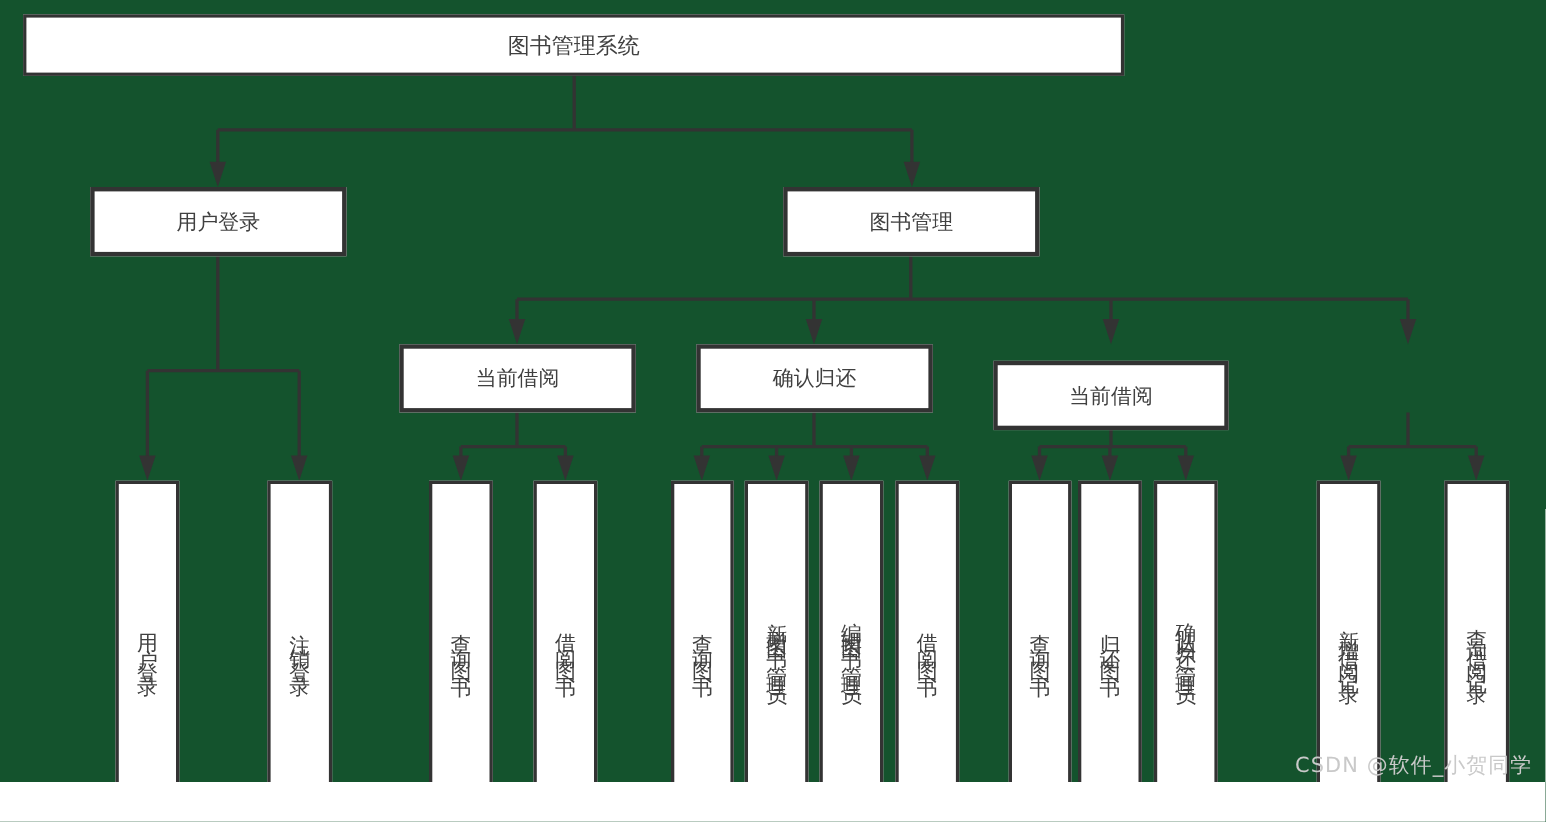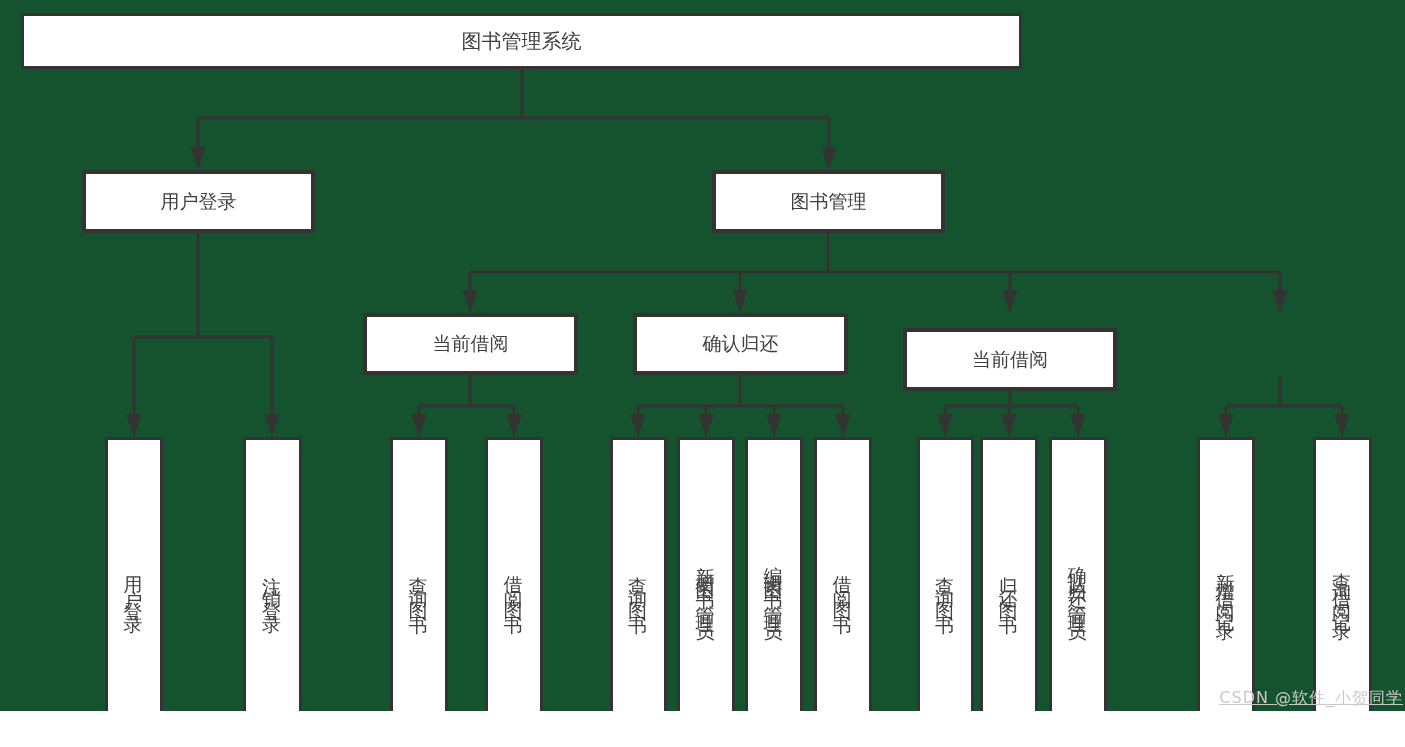--- a/index.html
+++ b/index.html
@@ -29,27 +29,26 @@
     writing-mode:vertical-rl;
     text-orientation:mixed;
     white-space:nowrap;
   }
   .ls4 span{letter-spacing:13px;}
   .ls6 span{letter-spacing:10px;}
   .ls9 span{letter-spacing:8px;}
   .node span{color:#404040;}
   .watermark{
     position:absolute;
-    right:2px;
+    right:12px;
     bottom:2px;
-    font-size:16px;
+    font-size:19px;
     color:#c9c9c9;
     z-index:3;
     letter-spacing:1px;
-    text-decoration:underline;
   }
 </style>
 </head>
 <body>
 
 <div class="canvas">
 
   <svg class="connectors" width="1405" height="747" viewBox="0 0 1405 747">
     <path fill="none" stroke="#333333" stroke-width="3" d="
       M522,69 V118 M198,118 H829 M198,118 V162 M829,118 V162

